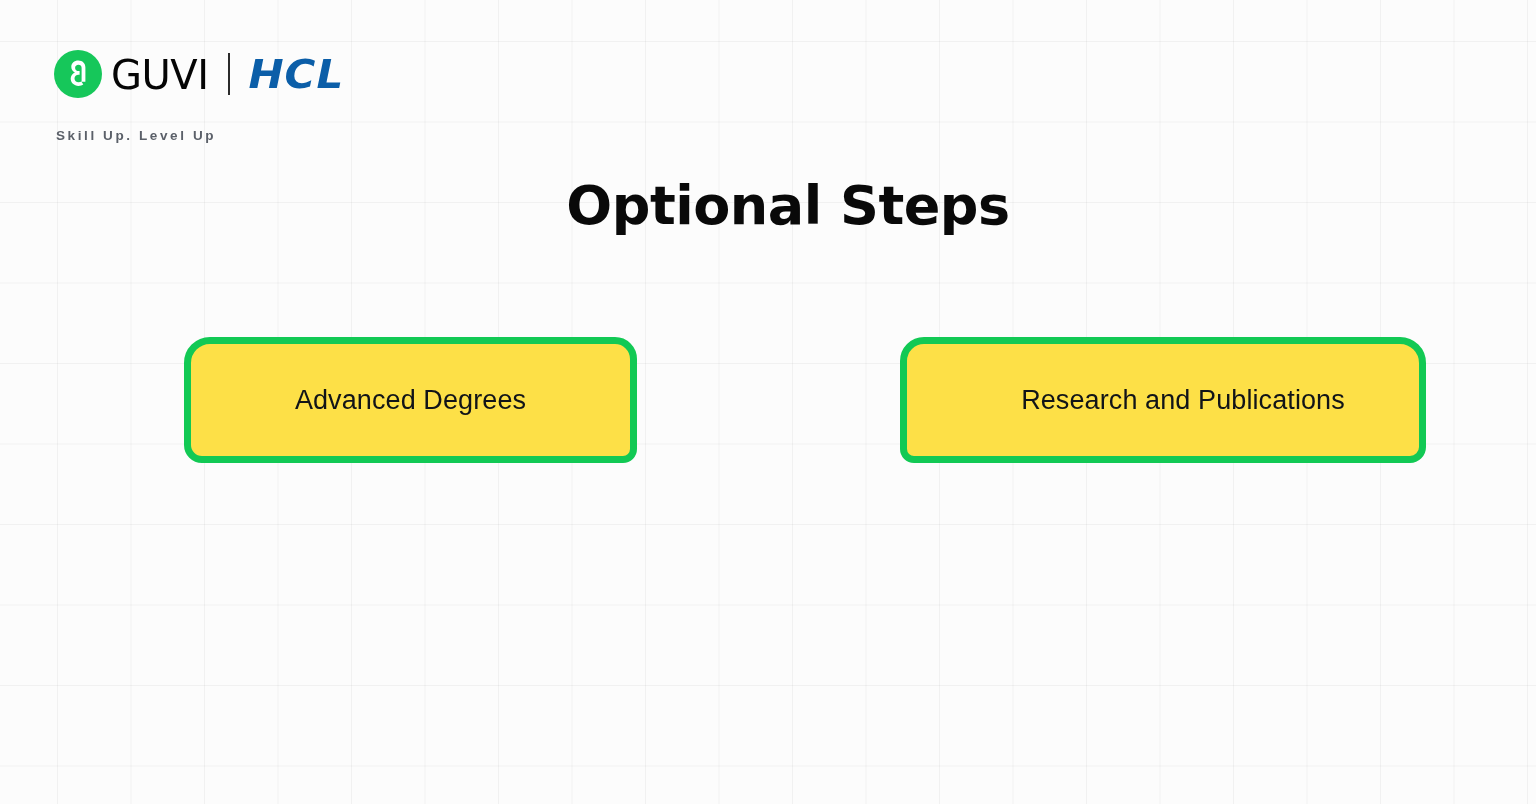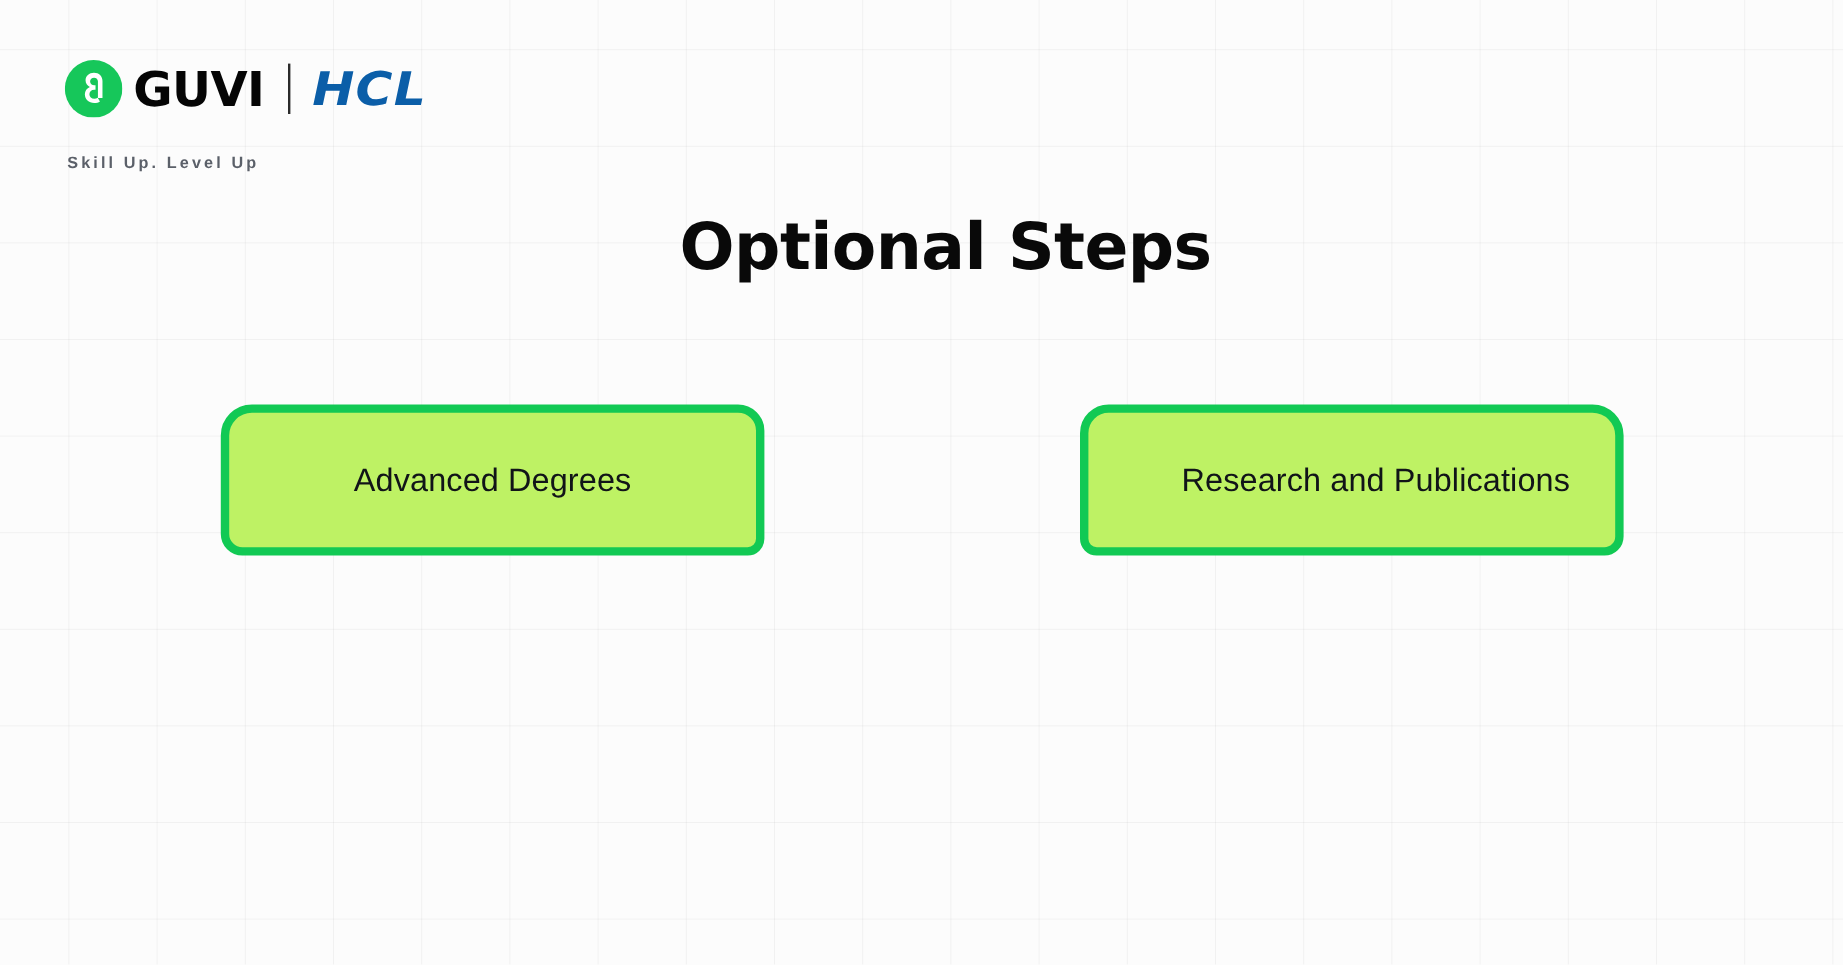--- a/index.html
+++ b/index.html
@@ -49,21 +49,21 @@
     height: 52px;
   }
   #guvi-mark {
     width: 48px;
     height: 48px;
     flex: 0 0 auto;
     display: block;
   }
   #guvi-word {
     font-family: "DejaVu Sans", sans-serif;
-    font-weight: 700;
+    font-weight: 400;
     font-size: 40px;
     letter-spacing: -0.5px;
     color: #050505;
     margin-left: 9px;
     line-height: 1;
     position: relative;
     top: 1px;
   }
   #brand-divider {
     width: 2px;
@@ -108,21 +108,21 @@
     letter-spacing: -0.5px;
     color: #090909;
     line-height: 1.1;
     padding-left: 40px;
   }
 
   
   .step-box {
     position: absolute;
     box-sizing: border-box;
-    background: #bef264;
+    background: #fde047;
     border: 7px solid #12C954;
     display: flex;
     align-items: center;
     justify-content: center;
   }
   .step-label {
     font-family: "Liberation Sans", sans-serif;
     font-size: 27px;
     font-weight: 400;
     color: #111418;
@@ -131,21 +131,21 @@
   }
 
   
   #step-box-0 {
     left: 184px;  top: 337px;
     width: 453px; height: 126px;
     border-radius: 26px 22px 14px 18px;
   }
   #step-box-1 {
     left: 900px;  top: 337px;
-    width: 453px; height: 126px;
+    width: 526px; height: 126px;
     border-radius: 24px 26px 16px 14px;
     padding-left: 40px;
   }
   #step-box-2 {
     left: 528px;  top: 537px;
     width: 453px; height: 126px;
     border-radius: 22px 24px 18px 14px;
   }
 </style>
 </head>

